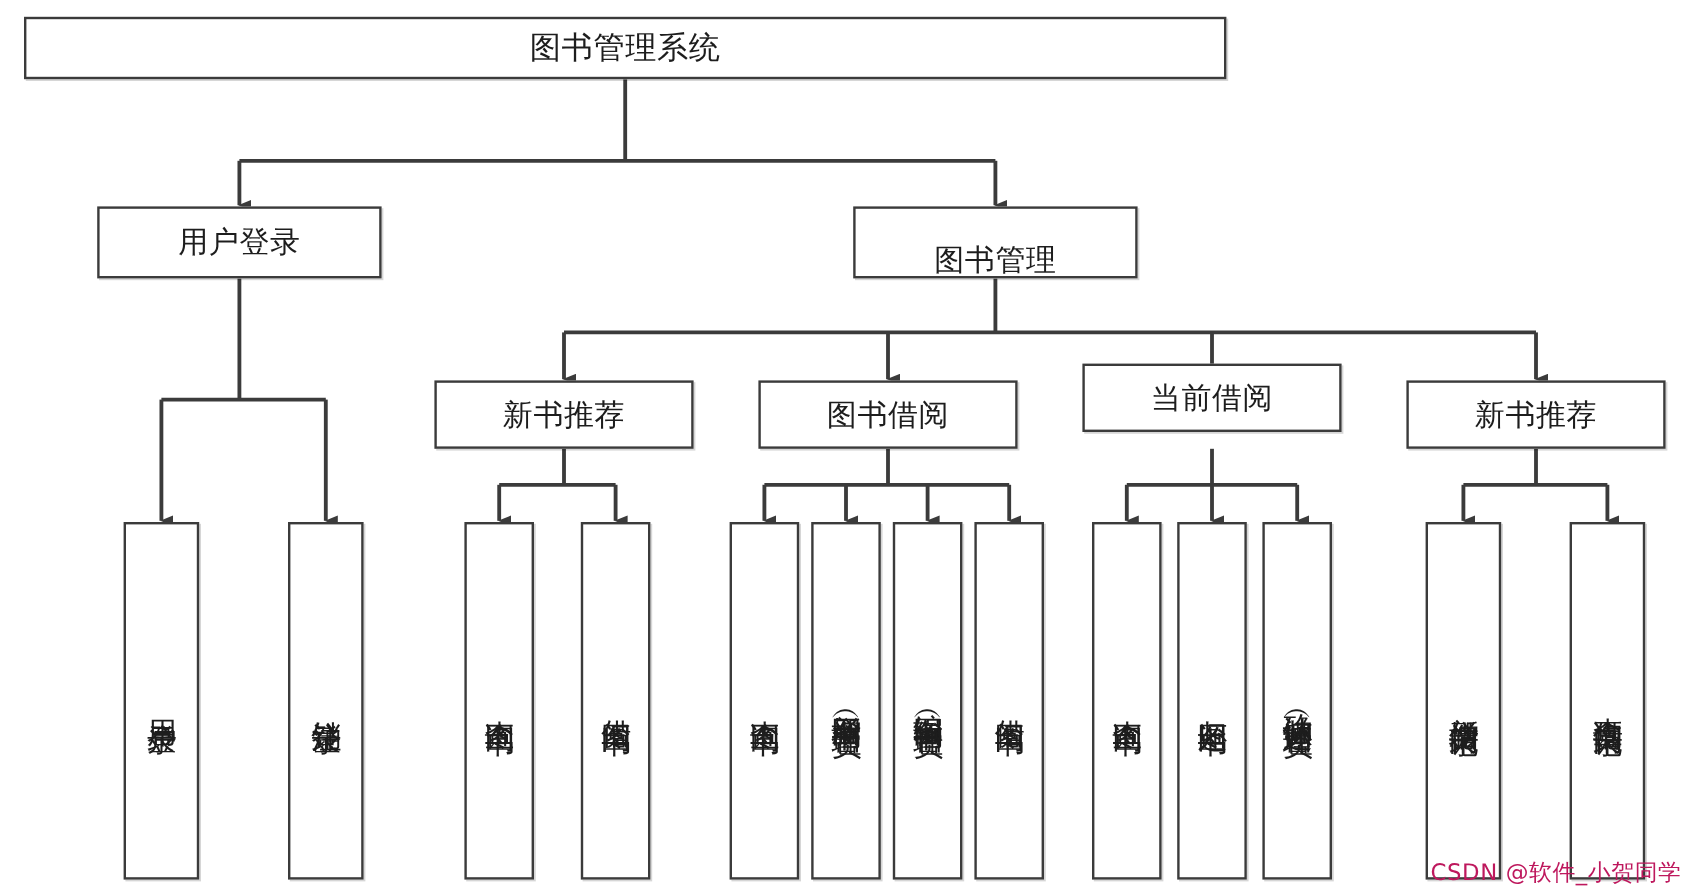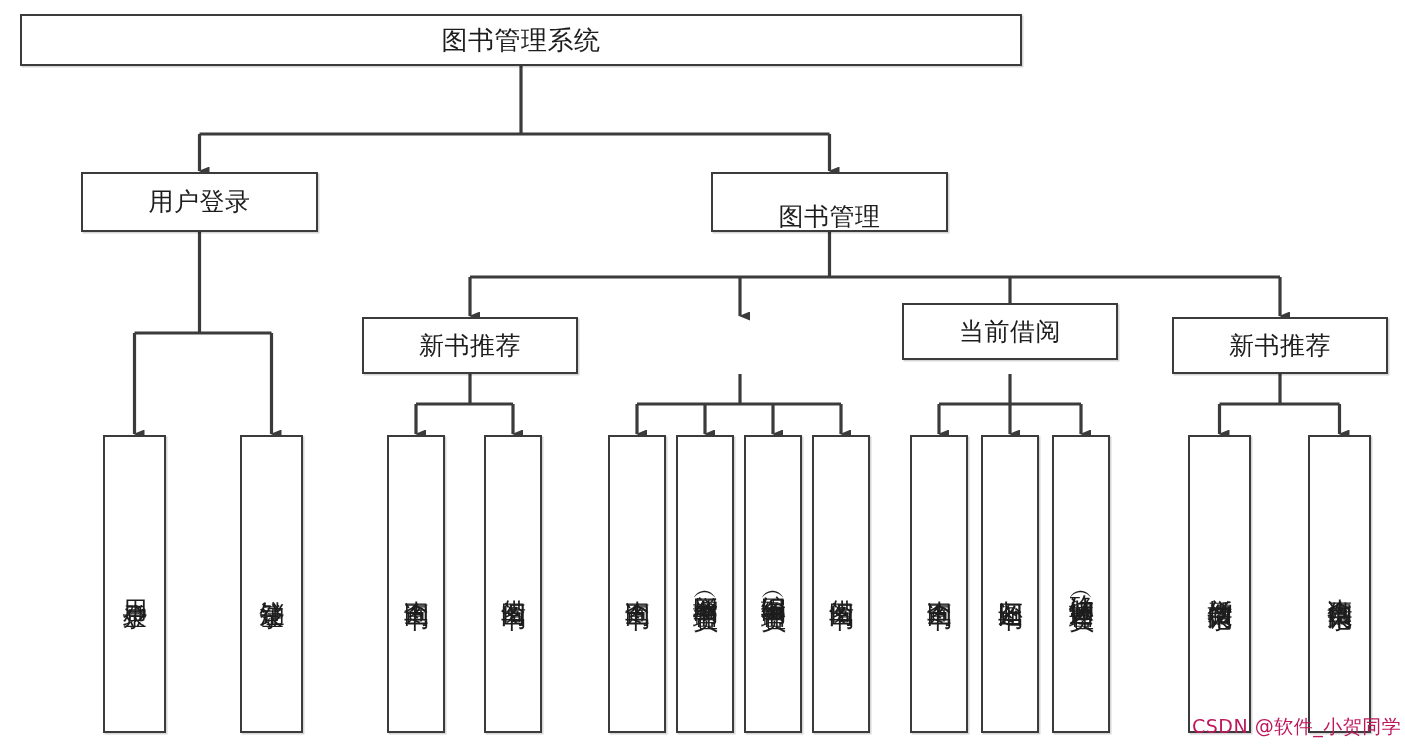--- a/index.html
+++ b/index.html
@@ -130,20 +130,23 @@
   <div class="node horiz" style="left: 81px; top: 172px; width: 237px; height: 60px;">
     <span class="node-label">用户登录</span>
   </div>
   <div class="node horiz" style="left: 711px; top: 172px; width: 237px; height: 60px; align-items: flex-end;">
     <span class="node-label">图书管理</span>
   </div>
 
   <div class="node horiz" style="left: 362px; top: 317px; width: 216px; height: 57px;">
     <span class="node-label">新书推荐</span>
   </div>
+  <div class="node horiz" style="left: 632px; top: 317px; width: 216px; height: 57px;">
+    <span class="node-label">图书借阅</span>
+  </div>
   <div class="node horiz" style="left: 902px; top: 303px; width: 216px; height: 57px;">
     <span class="node-label">当前借阅</span>
   </div>
   <div class="node horiz" style="left: 1172px; top: 317px; width: 216px; height: 57px;">
     <span class="node-label">新书推荐</span>
   </div>
 
   <div class="node vert" style="left: 103px; top: 435px; width: 63px; height: 298px;">
     <span class="node-label">用户登录</span>
   </div>

